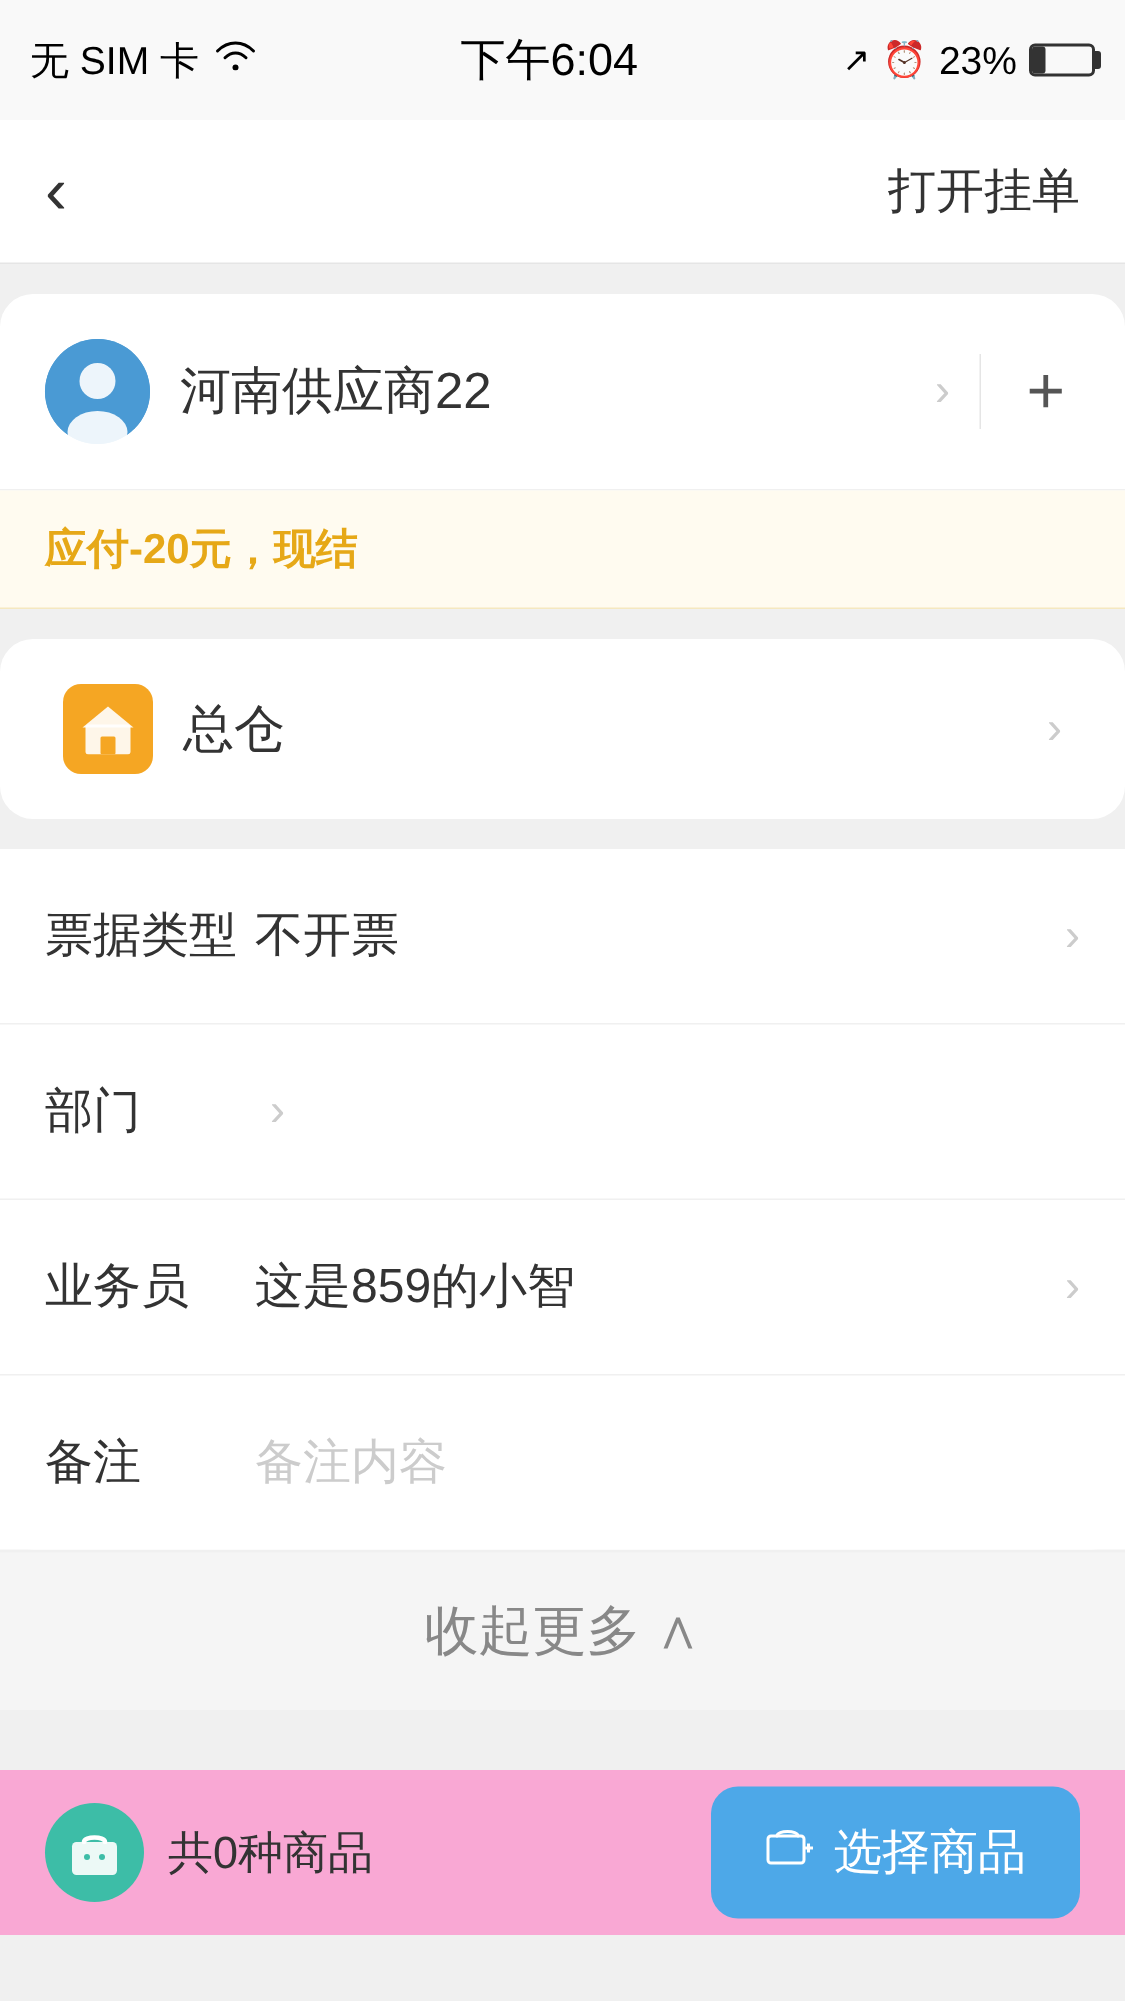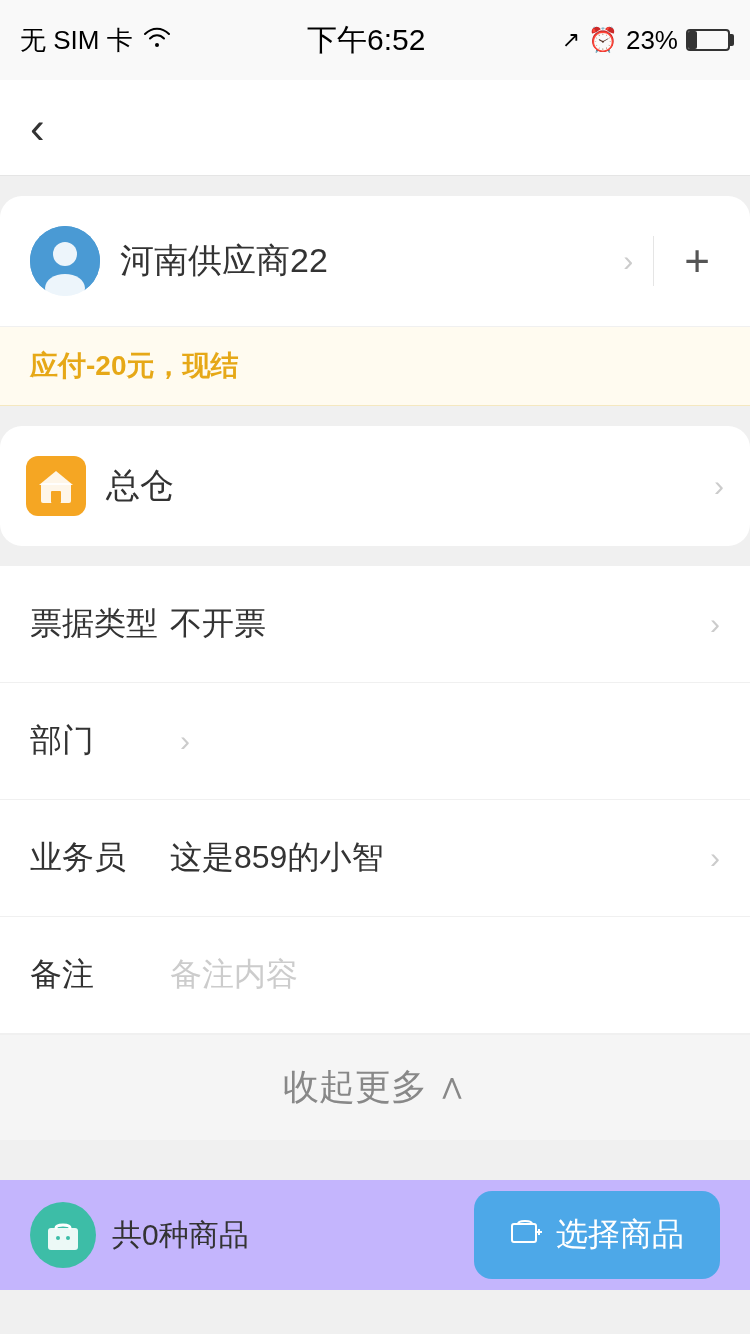--- a/index.html
+++ b/index.html
@@ -156,21 +156,21 @@
       font-size: 28px;
       color: #e6a817;
       border-bottom: 1px solid #f5e8c0;
       font-weight: bold;
     }
 
     
     .warehouse-row {
       display: flex;
       align-items: center;
-      padding: 30px 26px;
+      padding: 30px 42px;
     }
     .warehouse-icon {
       width: 60px;
       height: 60px;
       border-radius: 12px;
       background: #f5a623;
       display: flex;
       align-items: center;
       justify-content: center;
       margin-right: 20px;
@@ -216,21 +216,21 @@
       color: #888;
       cursor: pointer;
       margin-top: 2px;
     }
 
     
     .bottom-bar {
       position: relative;
       width: 750px;
       height: 110px;
-      background: #c4b5fd;
+      background: #f9a8d4;
       display: flex;
       align-items: center;
       padding: 0 30px;
       margin-top: 20px;
       justify-content: space-between;
     }
     .product-count-area {
       display: flex;
       align-items: center;
       gap: 16px;
@@ -274,33 +274,34 @@
     <div class="status-left">
       <span>无 SIM 卡</span>
       <span>
         <svg width="28" height="22" viewBox="0 0 28 22" fill="none">
           <path d="M14 18a2 2 0 1 1 0 4 2 2 0 0 1 0-4z" fill="#000"></path>
           <path d="M7 13.5C9 11.5 11.4 10.3 14 10.3s5 1.2 7 3.2" stroke="#000" stroke-width="2" fill="none" stroke-linecap="round"></path>
           <path d="M2 9C5.3 5.7 9.4 3.7 14 3.7s8.7 2 12 5.3" stroke="#000" stroke-width="2" fill="none" stroke-linecap="round"></path>
         </svg>
       </span>
     </div>
-    <div class="status-center">下午6:52</div>
+    <div class="status-center">下午6:04</div>
     <div class="status-right">
       <span style="font-size:22px;">↗</span>
       <span style="font-size:24px;">⏰</span>
       <span>23%</span>
       <div class="battery-bar">
         <div class="battery-fill"></div>
       </div>
     </div>
   </div>
 
   <div class="nav-bar">
     <span class="nav-back">‹</span>
+    <span class="nav-action">打开挂单</span>
   </div>
 
   <div class="section-gap"></div>
 
   <div class="card">
     <div class="supplier-row">
 
       <div class="supplier-avatar">
         <svg width="70" height="70" viewBox="0 0 70 70">
           <circle cx="35" cy="35" r="35" fill="#4a9ad4"></circle>

